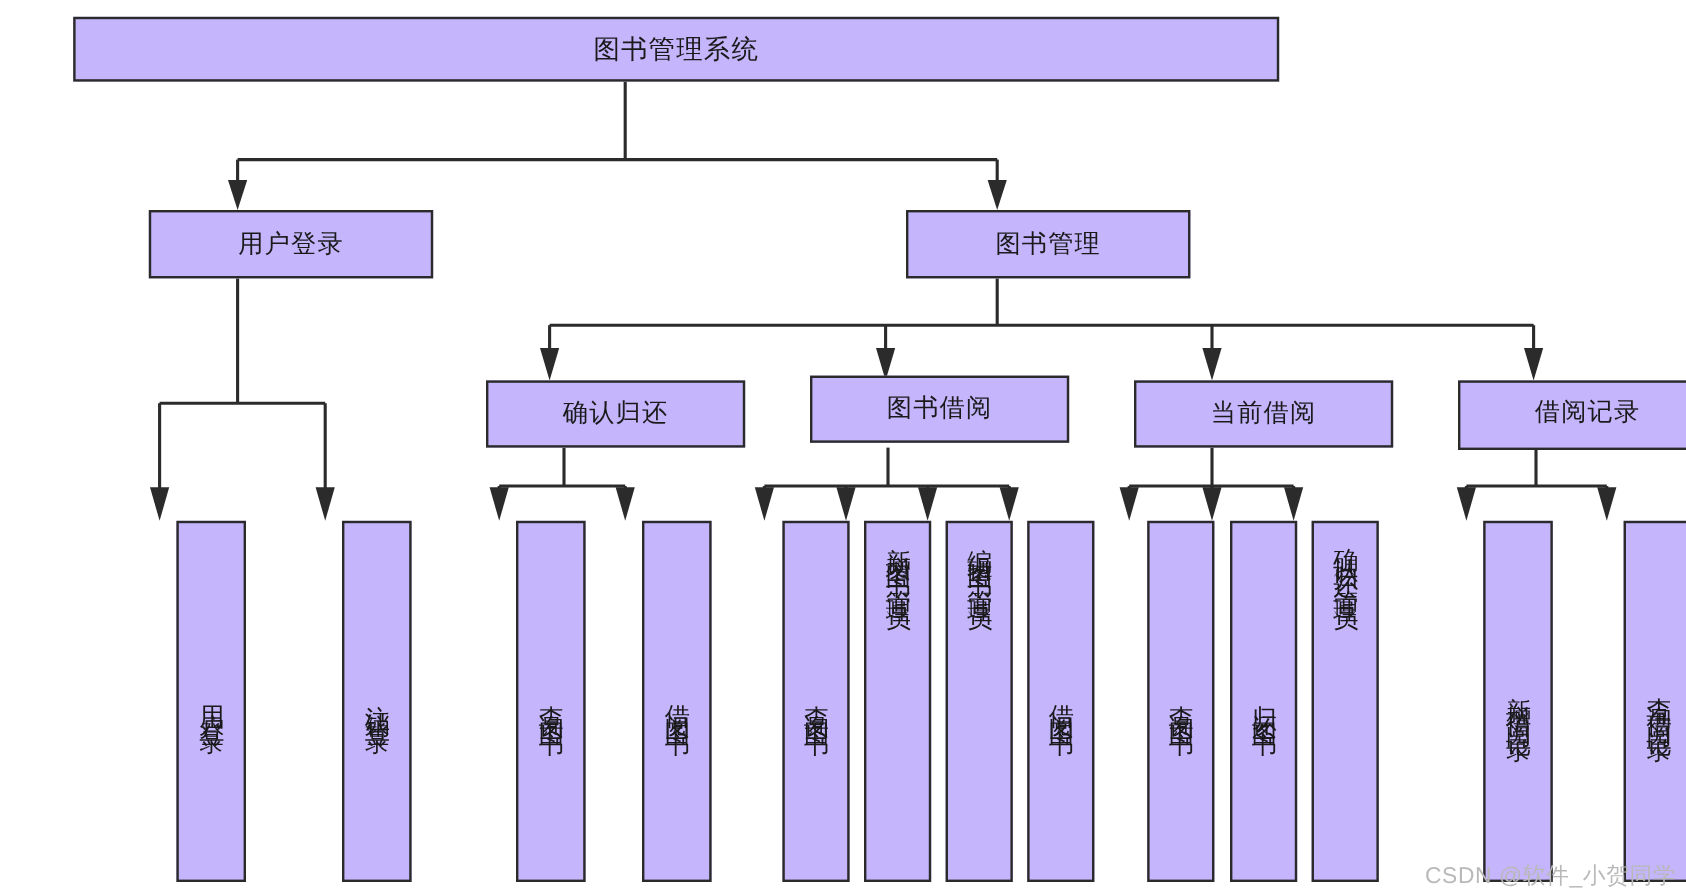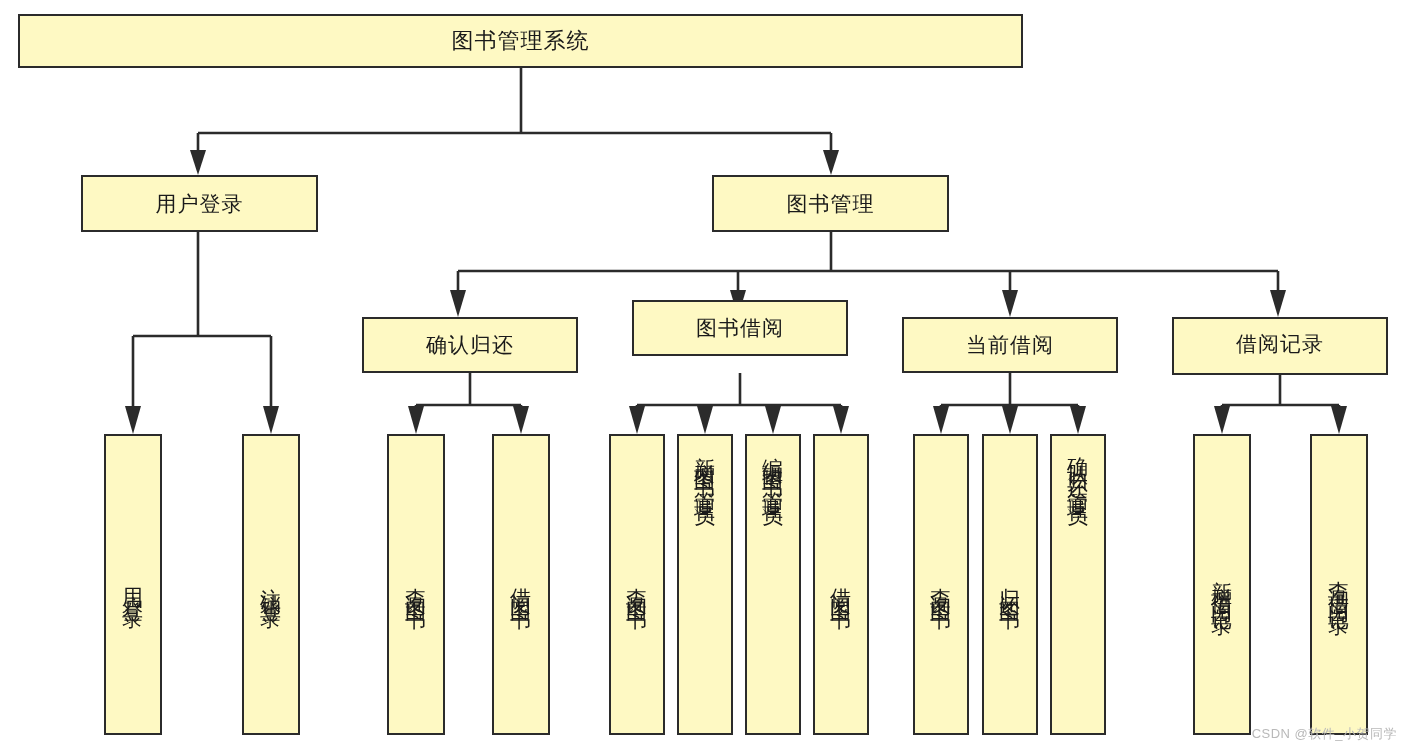--- a/index.html
+++ b/index.html
@@ -10,26 +10,27 @@
     font-family:"Liberation Sans","DejaVu Sans",sans-serif;
     overflow:hidden;
     position:relative;
   }
   #diagram{
     position:absolute;left:0;top:0;width:1405px;height:747px;
   }
   .node{
     position:absolute;
     box-sizing:border-box;
-    background:#fef9c3;
+    background:#c4b5fd;
     border:2px solid #2b2b2b;
     display:flex;
     align-items:center;
     justify-content:center;
     color:#1a1a1a;
+    margin-left:43px;
   }
   
   .node.h{
     font-size:21px;
     letter-spacing:1px;
     line-height:1.2;
   }
   .node.root{ font-size:22px; }
   
   .node.v{
@@ -43,21 +44,21 @@
     justify-content:center;
     align-items:center;
     white-space:nowrap;
   }
   .node.v.topalign{
     justify-content:flex-start;
   }
   .watermark{
     position:absolute;
     right:8px;bottom:4px;
-    font-size:13px;
+    font-size:19px;
     color:#b9b9b9;
     letter-spacing:0.5px;
     white-space:nowrap;
     pointer-events:none;
   }
   svg.links{
     position:absolute;left:0;top:0;width:1405px;height:747px;
     pointer-events:none;
   }
   svg.links path, svg.links line{
@@ -133,21 +134,21 @@
     <line x1="1339" y1="405" x2="1339" y2="412"></line>
     <polygon points="1339,434 1331,406 1347,406"></polygon>
   </svg>
 
   <div class="node h root" style="left:18px;top:14px;width:1005px;height:54px;">图书管理系统</div>
 
   <div class="node h" style="left:81px;top:175px;width:237px;height:57px;">用户登录</div>
   <div class="node h" style="left:712px;top:175px;width:237px;height:57px;">图书管理</div>
 
   <div class="node h" style="left:362px;top:317px;width:216px;height:56px;">确认归还</div>
-  <div class="node h" style="left:632px;top:300px;width:216px;height:56px;">图书借阅</div>
+  <div class="node h" style="left:632px;top:313px;width:216px;height:56px;">图书借阅</div>
   <div class="node h" style="left:902px;top:317px;width:216px;height:56px;">当前借阅</div>
   <div class="node h" style="left:1172px;top:317px;width:216px;height:58px;font-family:Liberation Mono, monospace;">借阅记录</div>
 
   <div class="node v" style="left:104px;top:434px;width:58px;height:301px;">用户登录</div>
   <div class="node v" style="left:242px;top:434px;width:58px;height:301px;">注销登录</div>
 
   <div class="node v" style="left:387px;top:434px;width:58px;height:301px;">查询图书</div>
   <div class="node v" style="left:492px;top:434px;width:58px;height:301px;">借阅图书</div>
 
   <div class="node v" style="left:609px;top:434px;width:56px;height:301px;">查询图书</div>

